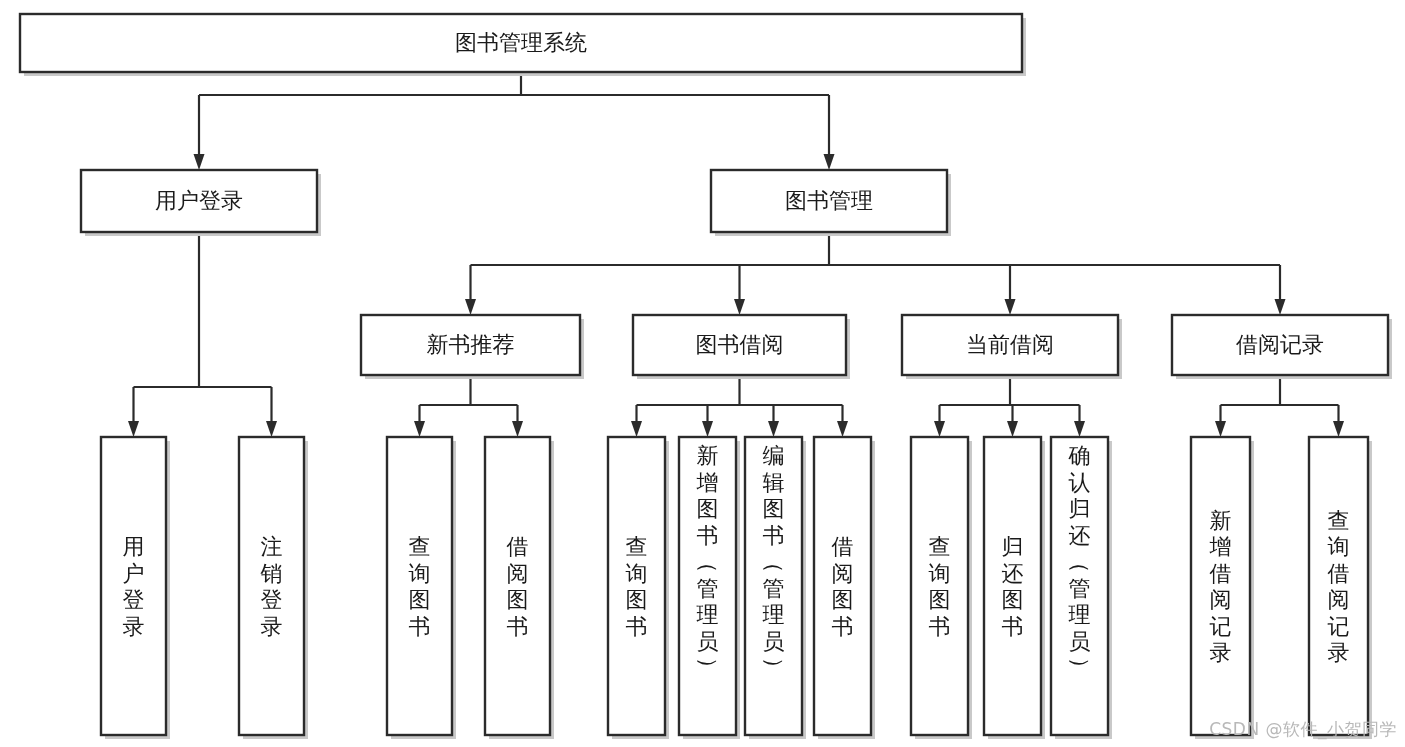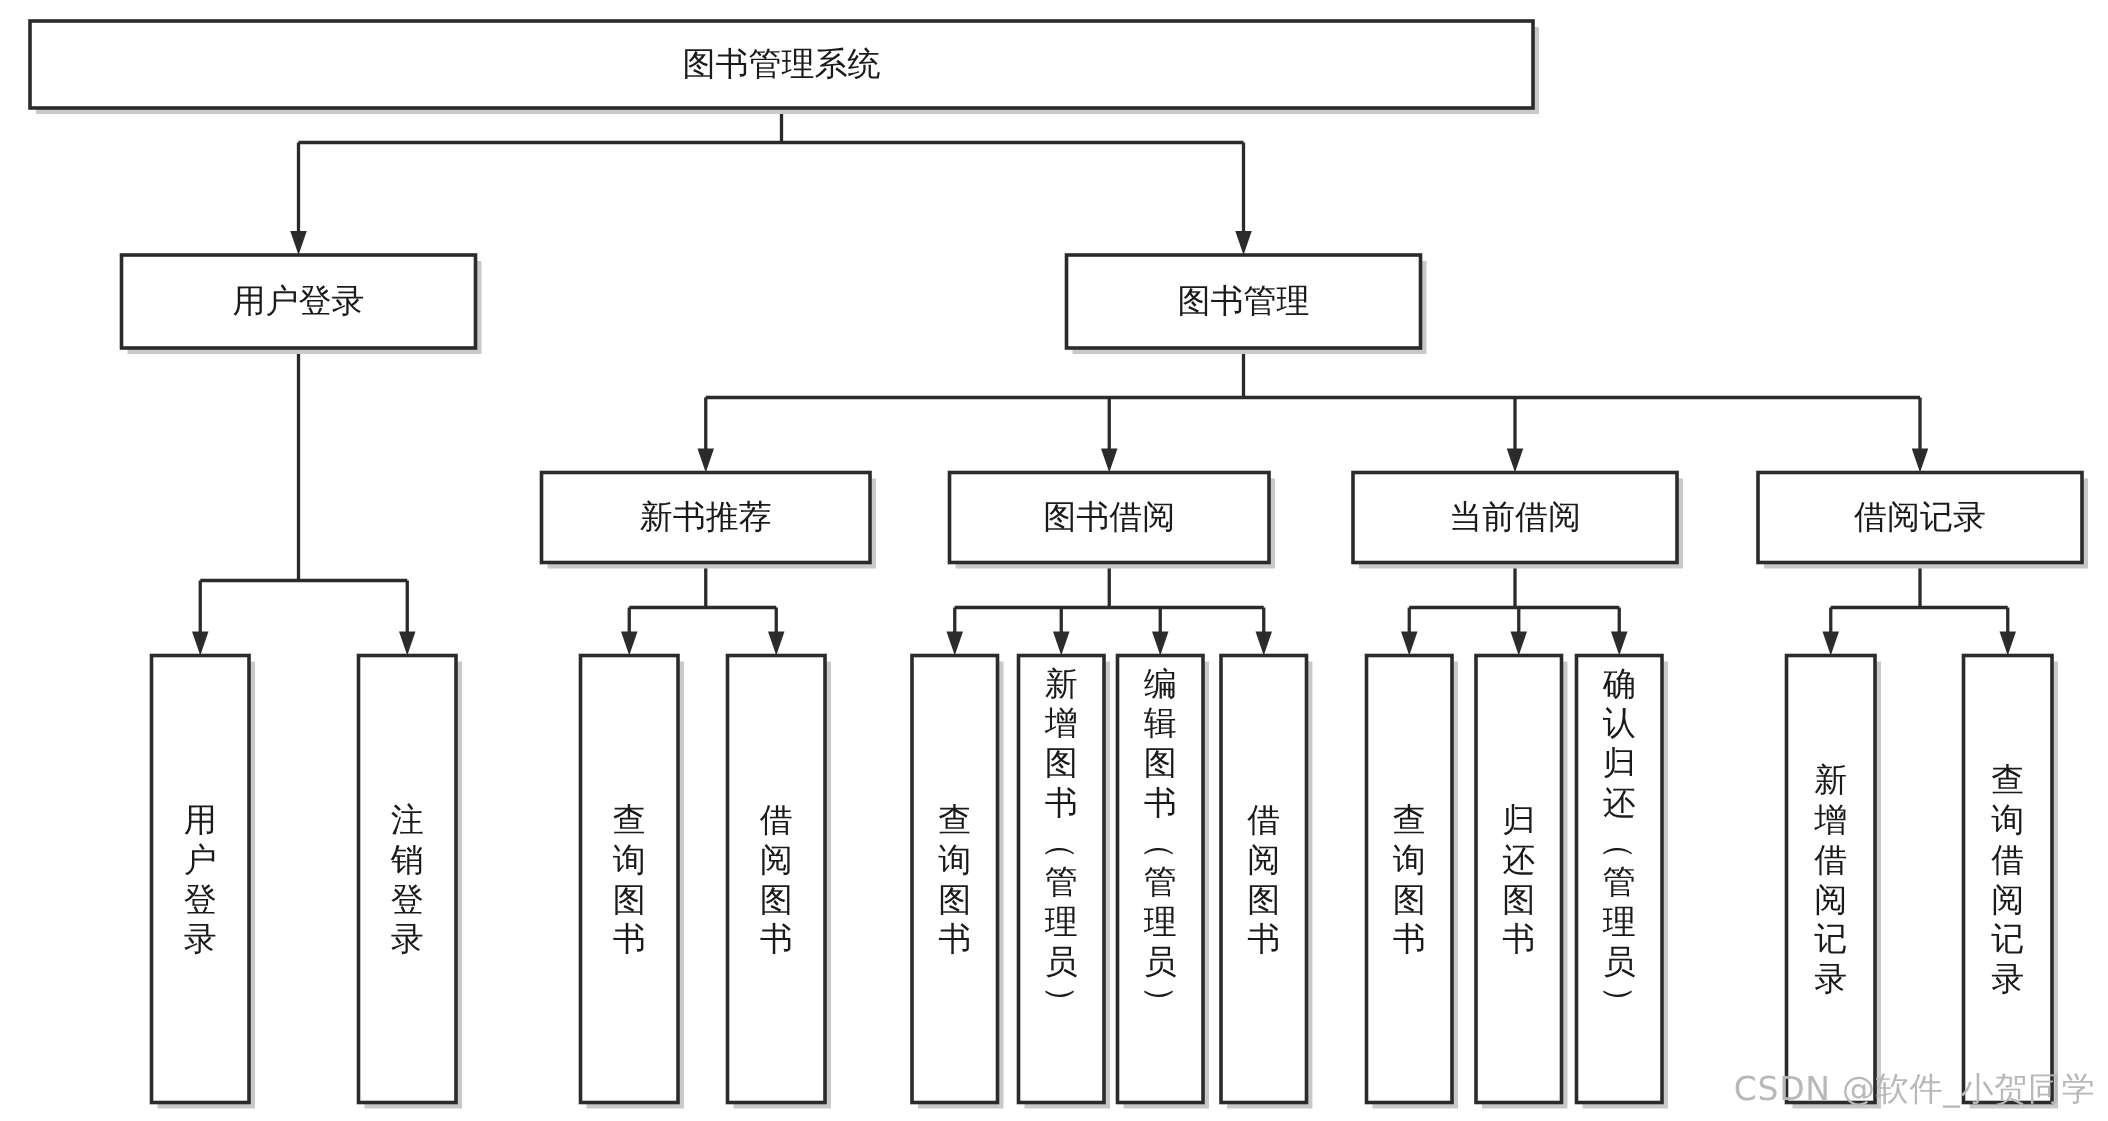--- a/index.html
+++ b/index.html
@@ -50,21 +50,21 @@
     font-family: "DejaVu Sans", "Liberation Sans", sans-serif;
     fill: #1a1a1a;
     font-size: 22px;
     text-anchor: middle;
   }
   .watermark {
     position: absolute;
     right: 8px;
     bottom: 6px;
     font-family: "DejaVu Sans", "Liberation Sans", sans-serif;
-    font-size: 22px;
+    font-size: 17px;
     color: #b8b8b8;
     letter-spacing: 0.5px;
     white-space: nowrap;
     pointer-events: none;
   }
 </style>
 </head>
 <body>
 
 <svg id="diagram" viewBox="0 0 1405 747">

